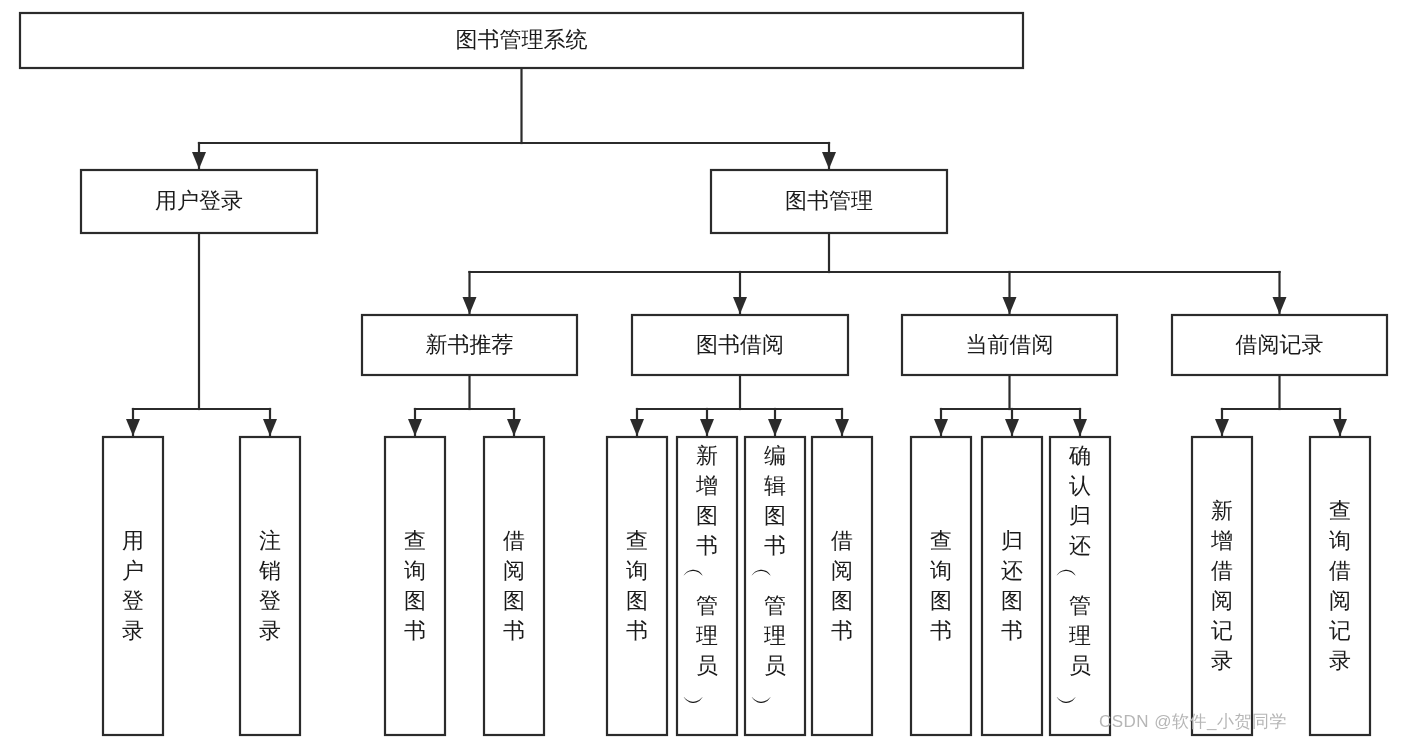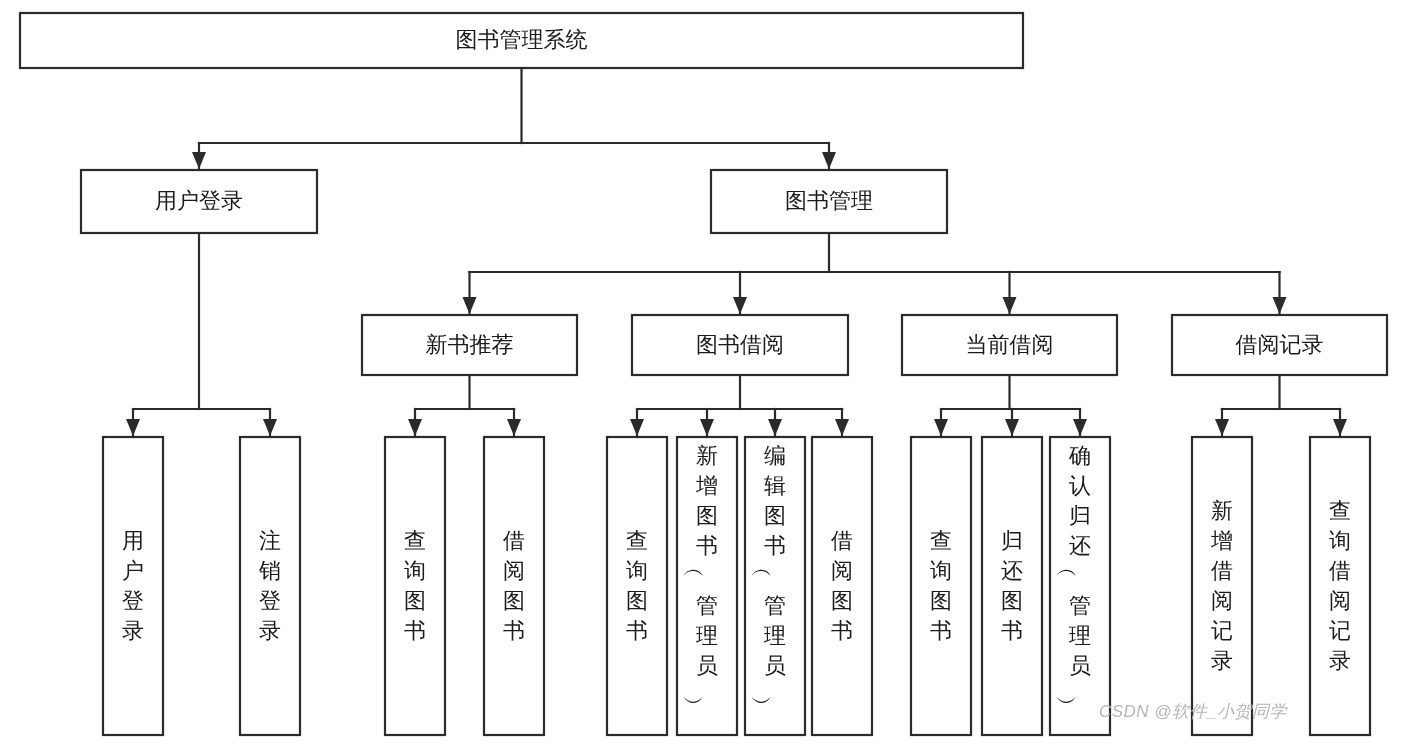--- a/index.html
+++ b/index.html
@@ -51,28 +51,27 @@
   }
   .leaf-label {
     font-family: "Liberation Sans", "DejaVu Sans", sans-serif;
     fill: #1a1a1a;
     font-size: 22px;
     text-anchor: middle;
   }
   .watermark {
     position: absolute;
     right: 12px;
-    bottom: 24px;
+    bottom: 14px;
     font-family: "Liberation Sans", "DejaVu Sans", sans-serif;
     font-size: 17px;
     color: #b6b6b6;
     letter-spacing: 0.5px;
     white-space: nowrap;
     pointer-events: none;
-    font-style: italic;
   }
 </style>
 </head>
 <body>
 
 <div id="diagram-root">
   <svg class="diagram-canvas" viewBox="0 0 1405 747">
     <g id="connectors-layer">
         <line x1="521.5" y1="68" x2="521.5" y2="143" class="connector"></line>
         <line x1="199" y1="143" x2="829" y2="143" class="connector"></line>

